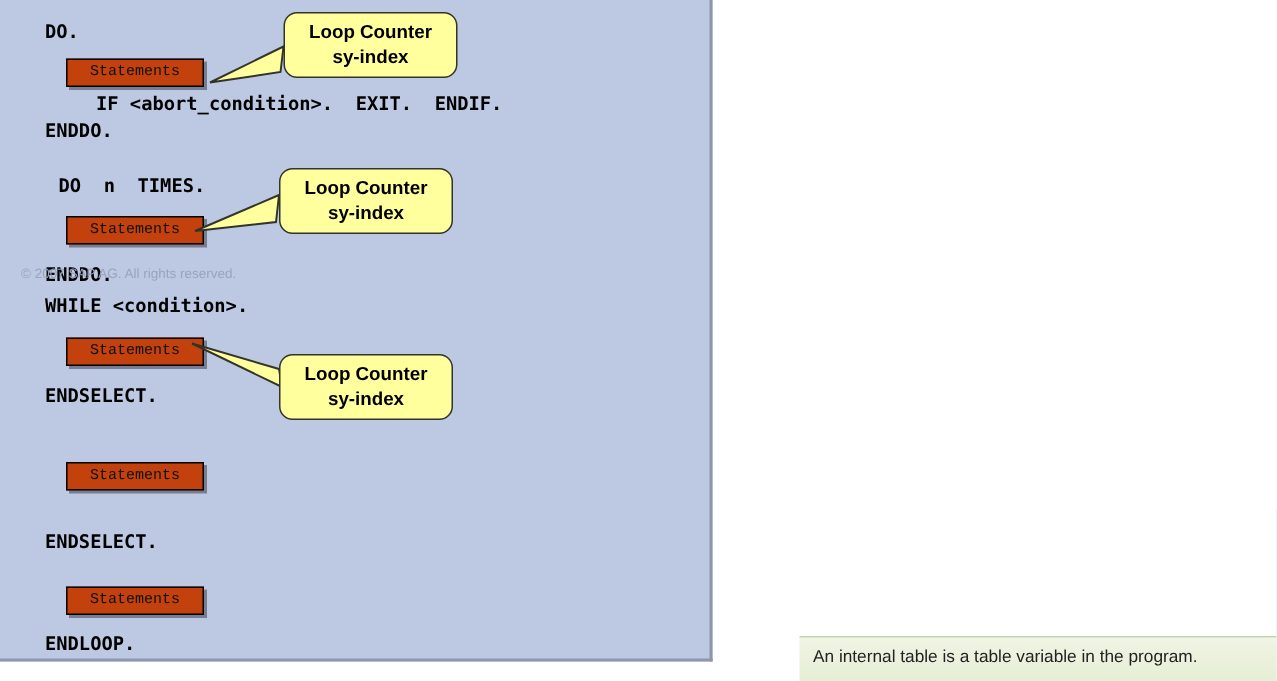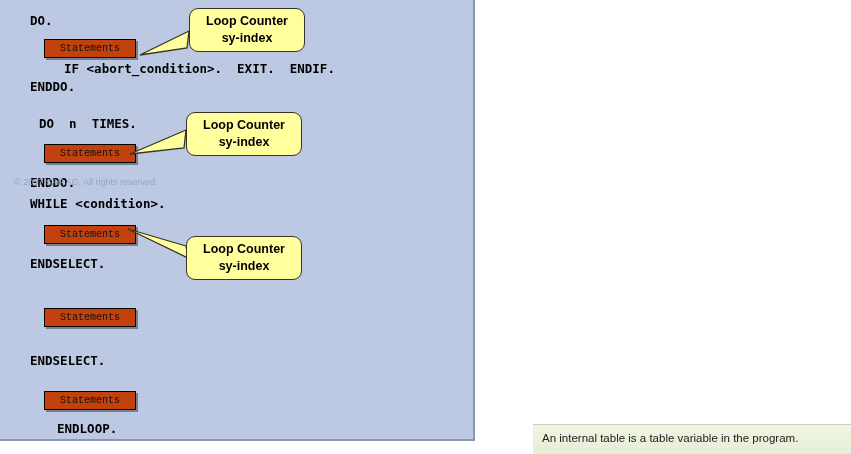--- a/index.html
+++ b/index.html
@@ -145,21 +145,21 @@
 <div id="code-panel" style="background: rgb(189, 201, 226);">
 
   <div class="code" style="left: 30px; top: 14px;">DO.</div>
   <div class="code" style="left: 64px; top: 62px;">IF &lt;abort_condition&gt;.  EXIT.  ENDIF.</div>
   <div class="code" style="left: 30px; top: 80px;">ENDDO.</div>
   <div class="code" style="left: 39px; top: 117px;">DO  n  TIMES.</div>
   <div class="code" style="left: 30px; top: 176px;">ENDDO.</div>
   <div class="code" style="left: 30px; top: 197px;">WHILE &lt;condition&gt;.</div>
   <div class="code" style="left: 30px; top: 257px;">ENDSELECT.</div>
   <div class="code" style="left: 30px; top: 314px; margin-top: 40px;">ENDSELECT.</div>
-  <div class="code" style="left: 30px; top: 422px; margin-left: 27px;">ENDLOOP.</div>
+  <div class="code" style="left: 30px; top: 422px;">ENDLOOP.</div>
 
   <div id="copyright">© 2007 SAP AG. All rights reserved.</div>
 
   <div class="stmt-box" style="left: 44px; top: 39px; width: 92px;">Statements</div>
   <div class="stmt-box" style="left: 44px; top: 144px; width: 92px;">Statements</div>
   <div class="stmt-box" style="left: 44px; top: 225px; width: 92px;">Statements</div>
   <div class="stmt-box" style="left: 44px; top: 308px; width: 92px;">Statements</div>
   <div class="stmt-box" style="left: 44px; top: 391px; width: 92px;">Statements</div>
 
   <svg class="callout-tail" width="80" height="44" viewBox="0 0 80 44" style="left: 140px; top: 22px;">

